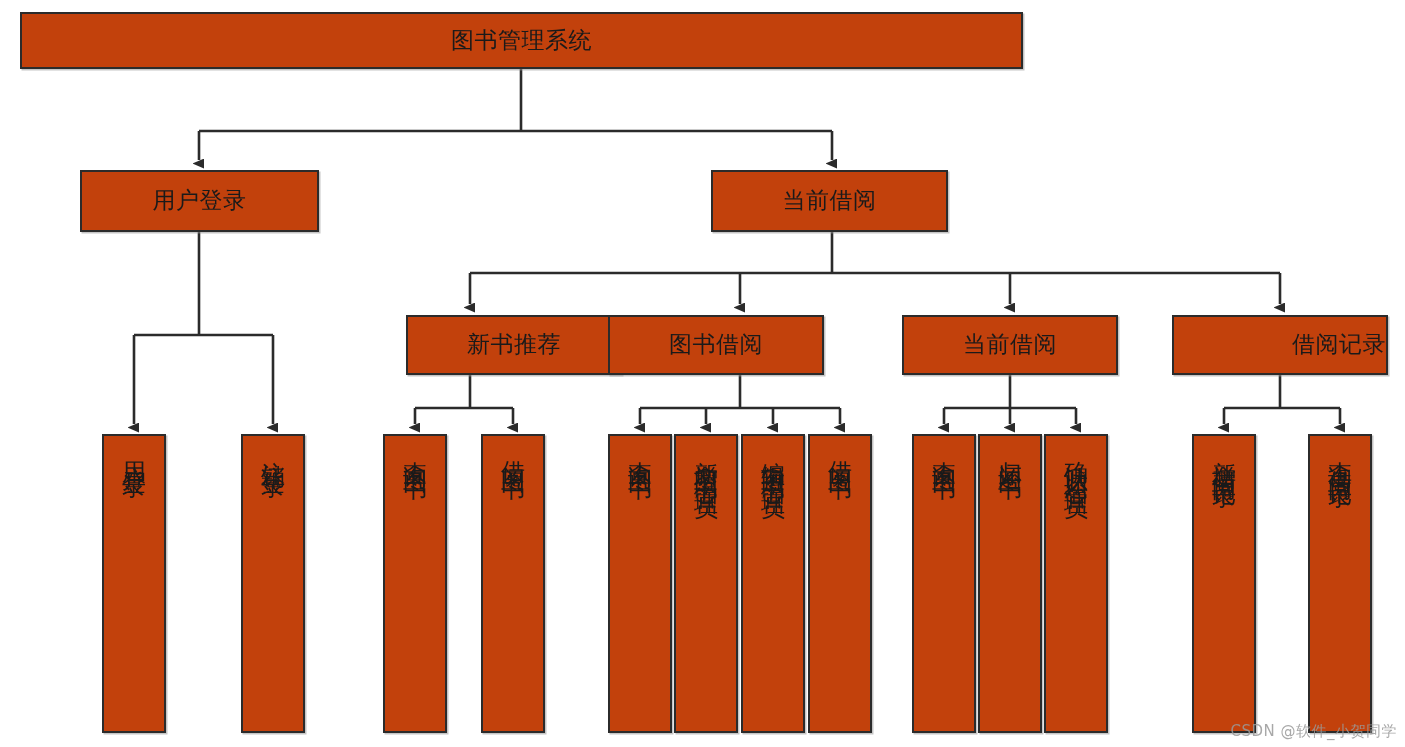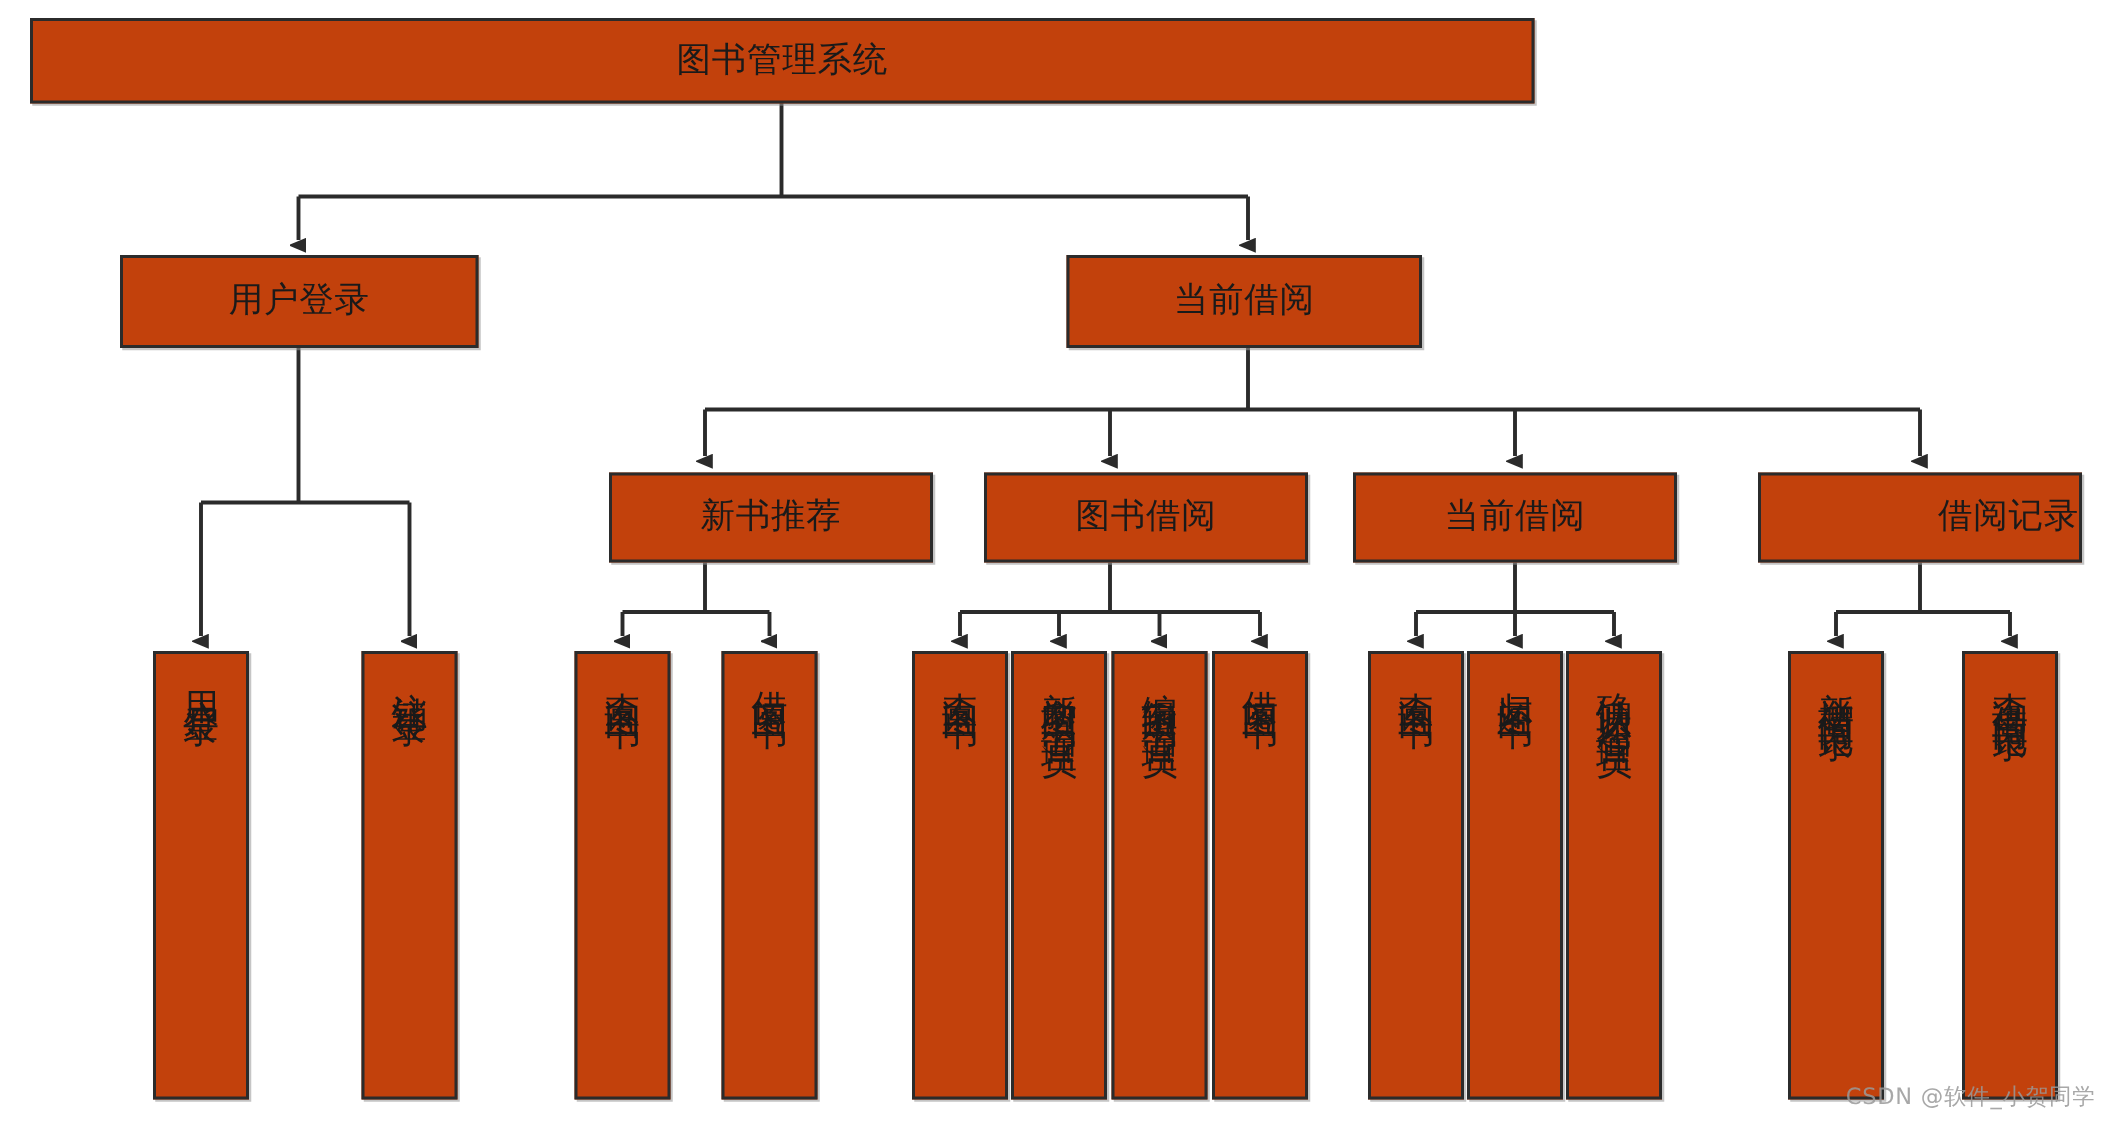--- a/index.html
+++ b/index.html
@@ -133,21 +133,21 @@
   <div class="node h" style="left:80px; top:170px; width:239px; height:62px;">
     <span class="label">用户登录</span>
   </div>
   <div class="node h" style="left:711px; top:170px; width:237px; height:62px;">
     <span class="label">当前借阅</span>
   </div>
 
   <div class="node h" style="left:362px; top:315px; width:216px; height:60px;margin-left:44px;">
     <span class="label">新书推荐</span>
   </div>
-  <div class="node h" style="left:656px; top:315px; width:216px; height:60px;">
+  <div class="node h" style="left:608px; top:315px; width:216px; height:60px;">
     <span class="label">图书借阅</span>
   </div>
   <div class="node h" style="left:902px; top:315px; width:216px; height:60px;justify-content:center;">
     <span class="label">当前借阅</span>
   </div>
   <div class="node h" style="left:1172px; top:315px; width:216px; height:60px;justify-content:flex-end;">
     <span class="label">借阅记录</span>
   </div>
 
   <div class="node v" style="left:102px; top:434px; width:64px; height:299px;">

